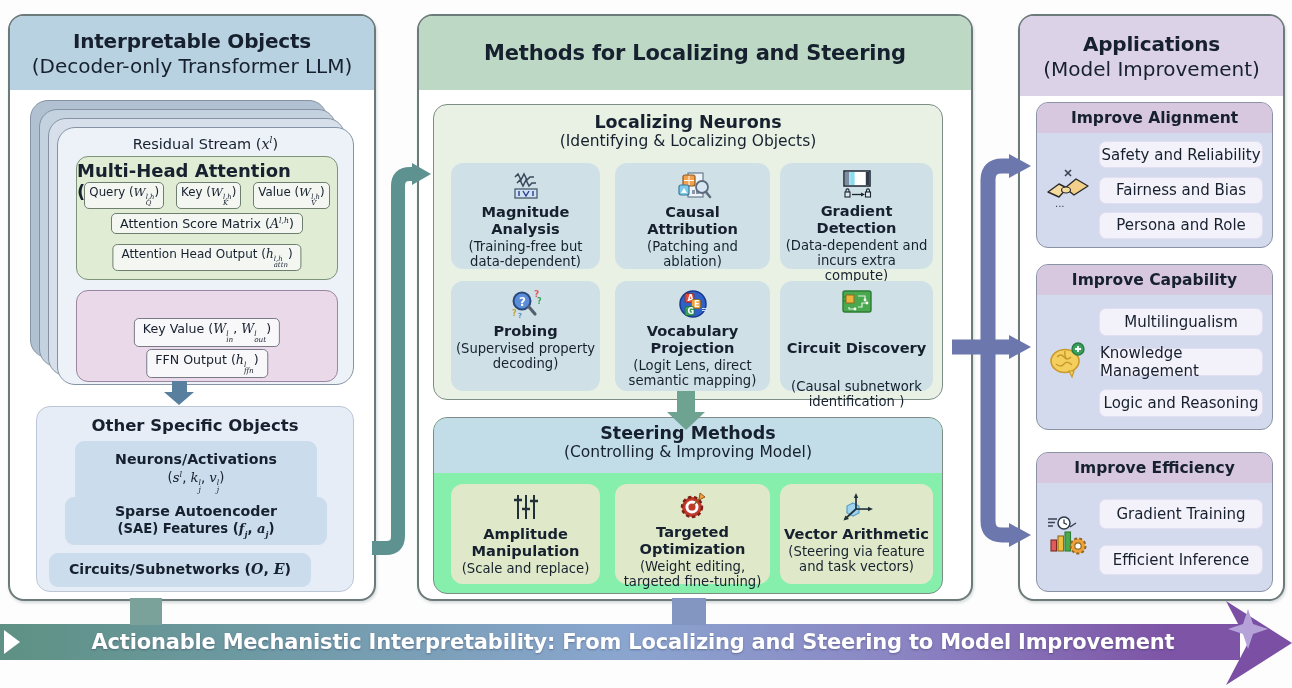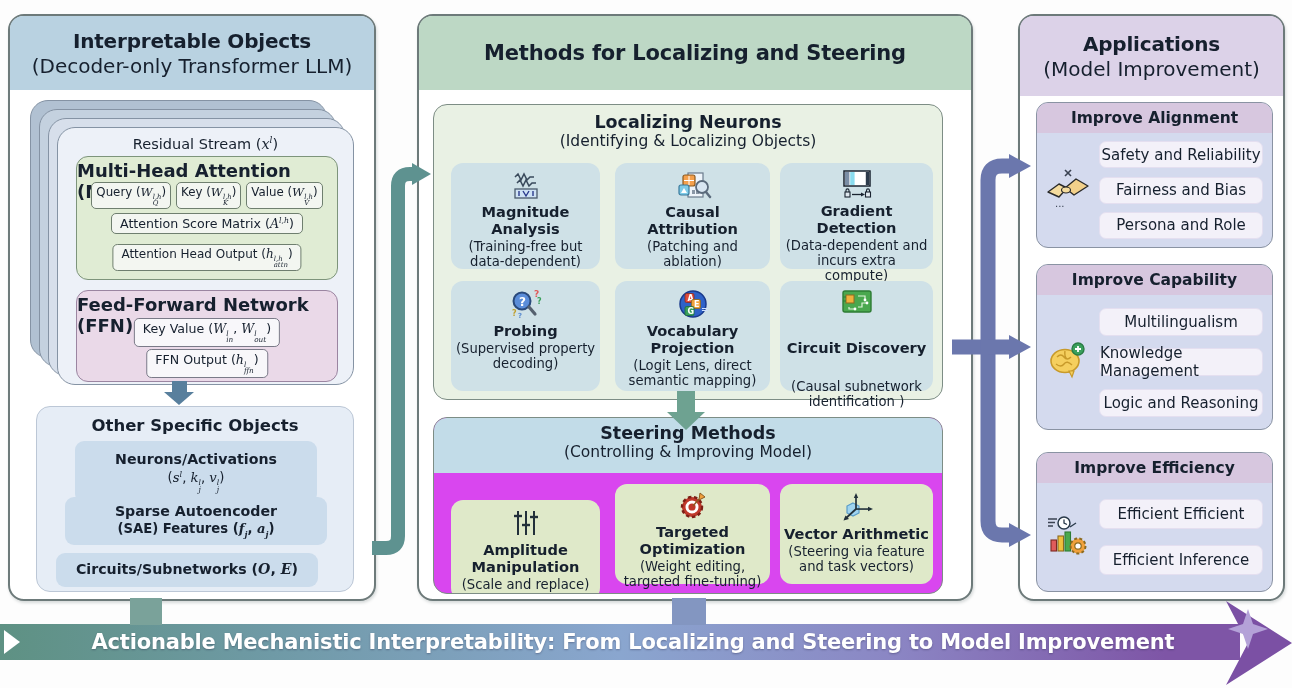--- a/index.html
+++ b/index.html
@@ -19,35 +19,35 @@
   .ph-sub{font-size:20px;margin-top:1px;}
 
   
   #left-panel{left:8px;top:14px;width:368px;height:587px;}
   #left-panel .panel-header{height:74px;background:var(--left-header);}
   .stackcard{position:absolute;width:297px;height:258px;border:1.5px solid #8593a4;border-radius:18px;}
   .card-main{background:#edf1f8;}
   .res-label{position:absolute;left:0;right:0;top:7px;text-align:center;font-size:14.5px;}
   .innerbox{position:absolute;border-radius:12px;border:1.5px solid #7d947b;}
   .ib-title{text-align:left;font-weight:bold;font-size:18px;margin-top:3px;}
-  .chiprow{position:absolute;left:0;right:0;display:flex;justify-content:center;gap:5px;}
+  .chiprow{position:absolute;left:0;right:0;display:flex;justify-content:center;gap:12px;}
   .chip{background:#f3f6f1;border:1px solid #6f7f6f;border-radius:5px;padding:2px 4px;font-size:11.8px;white-space:nowrap;}
   .chipwide{position:absolute;left:50%;transform:translateX(-50%);background:#f3f6f1;border:1px solid #6f7f6f;border-radius:5px;padding:2px 8px;font-size:12.6px;white-space:nowrap;}
   #other-box{position:absolute;left:26px;top:390px;width:318px;height:186px;background:#e6edf6;border:1px solid #bcc7d6;border-radius:14px;}
   #other-box .ob-title{text-align:center;font-weight:bold;font-size:16.5px;margin-top:9px;}
   .pill{position:absolute;background:#cbdcec;border-radius:9px;display:flex;flex-direction:column;align-items:center;justify-content:center;line-height:1.25;}
   .pill .l1{font-weight:bold;font-size:14.2px;}
   .pill .l2{font-size:13.2px;}
 
   
   #mid-panel{left:417px;top:14px;width:556px;height:587px;}
   #mid-panel .panel-header{height:74px;background:var(--mid-header);}
   .methodbox{position:absolute;border:1.5px solid #7d8d85;border-radius:14px;}
   #local-box{left:14px;top:88px;width:510px;height:296px;background:#e9f1e4;}
-  #steer-box{left:14px;top:401px;width:510px;height:177px;background:#d946ef;overflow:hidden;}
+  #steer-box{left:14px;top:401px;width:510px;height:177px;background:#86efac;overflow:hidden;}
   .mb-title{text-align:center;font-weight:bold;font-size:17.5px;margin-top:7px;}
   .mb-sub{text-align:center;font-size:15.5px;}
   #steer-header{position:absolute;left:0;top:0;right:0;height:55px;background:#c2dce8;border-radius:12px 12px 0 0;}
   .mcell{position:absolute;border-radius:12px;display:flex;flex-direction:column;align-items:center;text-align:center;padding:6px 4px 0 4px;}
   .mcell.blue{background:var(--cell-blue);}
   .mcell.green{background:var(--cell-green);}
   .mcell .icon{height:34px;display:flex;align-items:center;justify-content:center;}
   .mcell .mt{font-weight:bold;font-size:14.6px;line-height:1.15;margin-top:2px;}
   .mcell .md{font-size:13.2px;line-height:1.14;margin-top:1px;}
 
@@ -110,21 +110,20 @@
               </span>)</span>
         </div>
         <span class="chipwide" style="top:56px;">Attention Score Matrix (<i>A</i><sup><i>l,h</i></sup>)</span>
         <span class="chipwide" style="top:87px;font-size:12px;">Attention Head Output (<i>h</i><span class="st">
               <span>l,h</span>
               <span>attn</span>
             </span>)</span>
       </div>
 
       <div class="innerbox" style="left:18px;top:162px;width:262px;height:92px;background:var(--ffn-bg);border-color:#9b85a1;">
-        <div class="ib-title">Feed-Forward Network (FFN)</div>
         <span class="chipwide" style="top:27px;background:#f8f7fa;border-color:#7a7a88;">Key Value (<i>W</i><span class="st">
               <span>l</span>
               <span>in</span>
             </span>, <i>W</i><span class="st">
               <span>l</span>
               <span>out</span>
             </span>)</span>
         <span class="chipwide" style="top:58px;background:#f8f7fa;border-color:#7a7a88;">FFN Output (<i>h</i><span class="st">
               <span>l</span>
               <span>ffn</span>
@@ -141,21 +140,21 @@
               <span>j</span>
             </span>, <i>v</i><span class="st">
               <span>l</span>
               <span>j</span>
             </span>)</div>
       </div>
       <div class="pill" style="left:28px;top:90px;width:262px;height:48px;">
         <div class="l1">Sparse Autoencoder</div>
         <div class="l2"><b>(SAE) Features (<i>f</i><sub><i>j</i></sub>, <i>a</i><sub><i>j</i></sub>)</b></div>
       </div>
-      <div class="pill" style="left:19px;top:146px;width:262px;height:34px;">
+      <div class="pill" style="left:12px;top:146px;width:262px;height:34px;">
         <div class="l1">Circuits/Subnetworks (<i class="scr">O</i>, <i class="scr">E</i>)</div>
       </div>
     </div>
   </div>
 
   <div class="panel" id="mid-panel">
     <div class="panel-header">
       <div class="ph-title" style="font-size:21px;">Methods for Localizing and Steering</div>
     </div>
 
@@ -270,21 +269,21 @@
         <div class="md">(Causal subnetwork identification )</div>
       </div>
     </div>
 
     <div class="methodbox" id="steer-box">
       <div id="steer-header">
         <div class="mb-title" style="margin-top:5px;">Steering Methods</div>
         <div class="mb-sub">(Controlling &amp; Improving Model)</div>
       </div>
 
-      <div class="mcell green" style="left:17px;top:82px;width:149px;height:100px;">
+      <div class="mcell green" style="left:17px;top:66px;width:149px;height:100px;">
         <div class="icon">
           <svg width="40" height="30" viewBox="0 0 40 30">
             <line x1="12" y1="3" x2="12" y2="27" stroke="#22303a" stroke-width="2"></line>
             <line x1="8" y1="8" x2="16" y2="8" stroke="#22303a" stroke-width="2.4"></line>
             <line x1="20" y1="3" x2="20" y2="27" stroke="#22303a" stroke-width="2"></line>
             <line x1="16" y1="17" x2="24" y2="17" stroke="#22303a" stroke-width="2.4"></line>
             <line x1="28" y1="3" x2="28" y2="27" stroke="#22303a" stroke-width="2"></line>
             <line x1="24" y1="9" x2="32" y2="9" stroke="#22303a" stroke-width="2.4"></line>
           </svg>
         </div>
@@ -384,21 +383,21 @@
             <polyline points="19,6.5 19,10 22,11.5" fill="none" stroke="#2a3a4a" stroke-width="1.3"></polyline>
             <path d="M25 14 l6 -4" stroke="#2a3a4a" stroke-width="1.3" fill="none"></path>
             <rect x="6" y="27" width="5.5" height="11" fill="#e05c5c" stroke="#7c2a22" stroke-width="1.1"></rect>
             <rect x="13" y="23" width="5.5" height="15" fill="#f0c03c" stroke="#8c6a20" stroke-width="1.1"></rect>
             <rect x="20" y="19" width="5.5" height="19" fill="#4aa84e" stroke="#2e7c34" stroke-width="1.1"></rect>
             <circle cx="33" cy="33" r="7.5" fill="#f0a03c" stroke="#8c6a20" stroke-width="2" stroke-dasharray="3 2.2"></circle>
             <circle cx="33" cy="33" r="3.2" fill="#fff" stroke="#8c6a20" stroke-width="1.2"></circle>
           </svg>
         </div>
         <div class="ag-items">
-          <div class="ag-item" style="height:30px;">Efficient Efficient</div>
+          <div class="ag-item" style="height:30px;">Gradient Training</div>
           <div class="ag-item" style="height:30px;">Efficient Inference</div>
         </div>
       </div>
     </div>
   </div>
 
   <div id="banner">
     <span>Actionable Mechanistic Interpretability: From Localizing and Steering to Model Improvement</span>
   </div>
 

